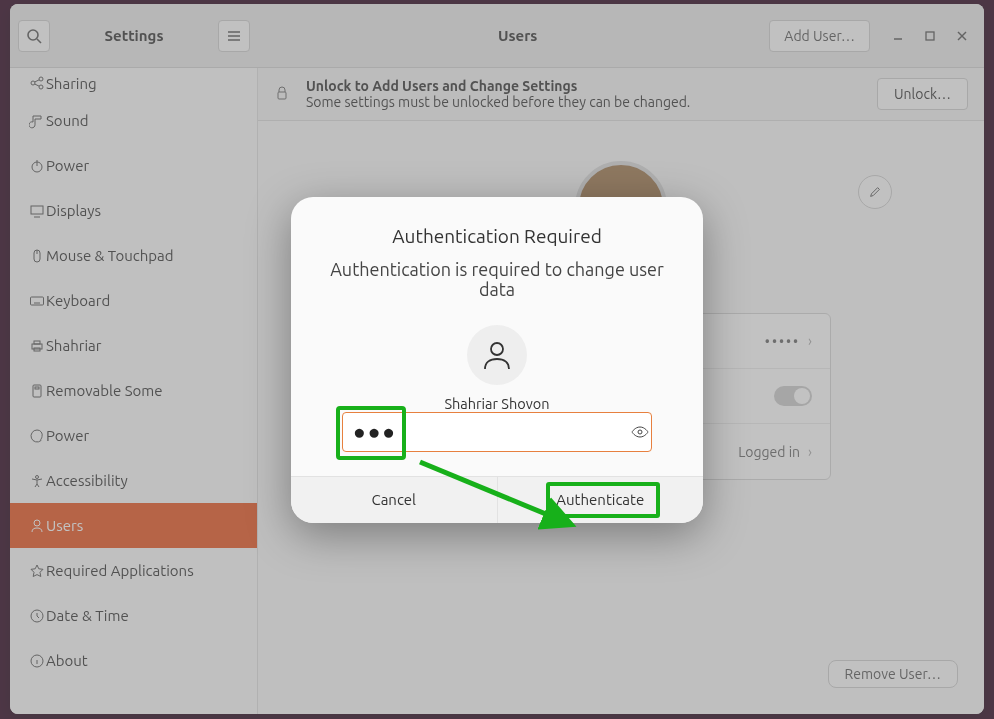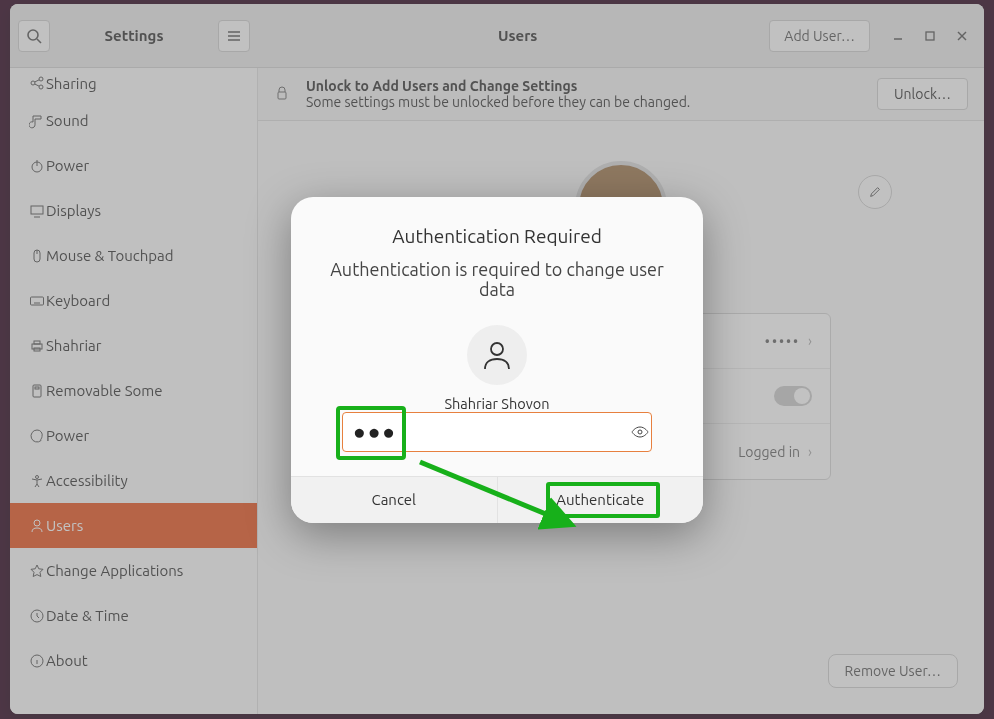--- a/index.html
+++ b/index.html
@@ -30,21 +30,21 @@
 .avatar { width:92px; height:92px; border-radius:50%; background:#a0784e; border:4px solid #dcdcdc; position:relative; }
 .avatar::after { content:""; position:absolute; left:22px; top:38px; width:18px; height:18px; border-radius:50%; background:#fff; box-shadow:30px 0 0 #fff; }
 .edit-btn { position:absolute; right:92px; top:54px; width:34px; height:34px; border:1px solid #cfcfcf; border-radius:50%; background:#fdfdfd; display:flex; align-items:center; justify-content:center; }
 .settings-card { margin-top:60px; width:420px; border:1px solid #d6d6d6; border-radius:6px; background:#fff; align-self:center; }
 .row { display:flex; align-items:center; justify-content:flex-end; height:55px; padding:0 18px; border-bottom:1px solid #ececec; gap:8px; font-size:14px; color:#666; }
 .row:last-child { border-bottom:none; }
 .toggle { width:38px; height:20px; border-radius:10px; background:#ccc; position:relative; }
 .toggle::after { content:""; position:absolute; right:2px; top:2px; width:16px; height:16px; background:#fff; border-radius:50%; }
 .dots { letter-spacing:2px; }
 .chev { color:#aaa; font-size:14px; }
-.remove-btn { position:absolute; right:26px; bottom:26px; height:34px; padding:0 16px; border:1px solid #cfcfcf; border-radius:8px; background:#fdfdfd; font-size:14px; color:#555; display:flex; align-items:center; }
+.remove-btn { position:absolute; right:26px; bottom:26px; height:28px; padding:0 16px; border:1px solid #cfcfcf; border-radius:8px; background:#fdfdfd; font-size:14px; color:#555; display:flex; align-items:center; }
 .dim-overlay { position:absolute; inset:0; background:rgba(120,120,120,.45); display:flex; align-items:center; justify-content:center; }
 .dialog { width:412px; background:#fafafa; border-radius:22px; box-shadow:0 12px 44px rgba(0,0,0,.35); overflow:hidden; }
 .dlg-body { padding:28px 28px 24px; display:flex; flex-direction:column; align-items:center; }
 .dlg-title { font-size:19px; font-weight:400; color:#333; margin-bottom:12px; }
 .dlg-msg { font-size:18px; color:#444; margin-bottom:26px; text-align:center; }
 .auth-avatar { width:60px; height:60px; border-radius:50%; background:#eee; display:flex; align-items:center; justify-content:center; margin-bottom:10px; }
 .auth-name { font-size:14.5px; color:#333; }
 .pwd-wrap { width:310px; height:40px; border:1px solid #e7803f; border-radius:4px; background:#fff; display:flex; align-items:center; padding:0 10px; position:relative; }
 .pwd-input { flex:1; border:none; outline:none; font-size:21px; letter-spacing:2px; color:#222; font-family:inherit; }
 .pwd-eye { color:#555; cursor:pointer; display:flex; }
@@ -205,21 +205,21 @@
             </svg>
           </span>
           <span>Users</span>
         </div>
       <div class="side-item">
           <span class="side-icon">
             <svg width="16" height="16" viewBox="0 0 16 16">
               <path d="M8 2l1.8 3.8 4.2.5-3 3 .8 4.2L8 11.6l-3.8 1.9.8-4.2-3-3 4.2-.5z" fill="none" stroke="#555"></path>
             </svg>
           </span>
-          <span>Change Applications</span>
+          <span>Required Applications</span>
         </div>
       <div class="side-item">
           <span class="side-icon">
             <svg width="16" height="16" viewBox="0 0 16 16">
               <circle cx="8" cy="8" r="6" fill="none" stroke="#555"></circle>
               <path d="M8 5v3l2 2" fill="none" stroke="#555"></path>
             </svg>
           </span>
           <span>Date &amp; Time</span>
         </div>

